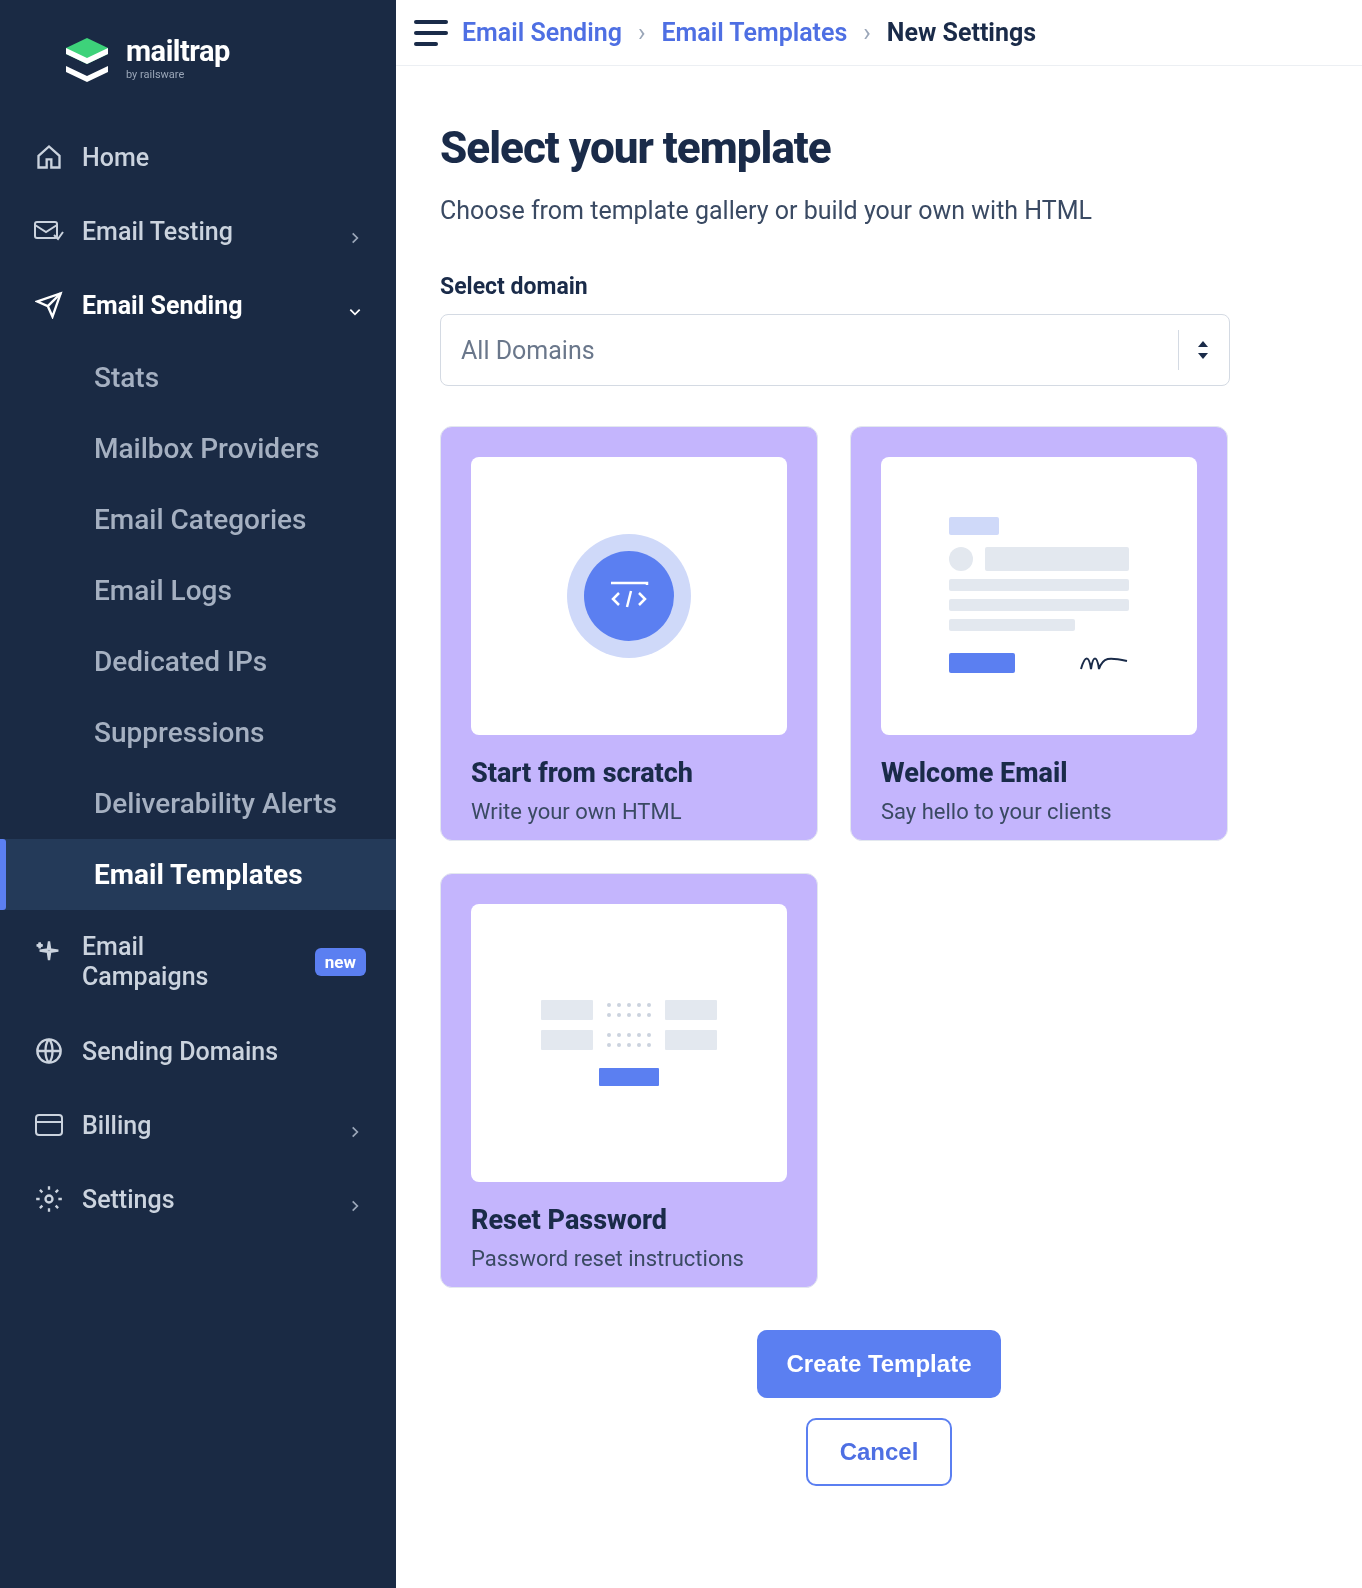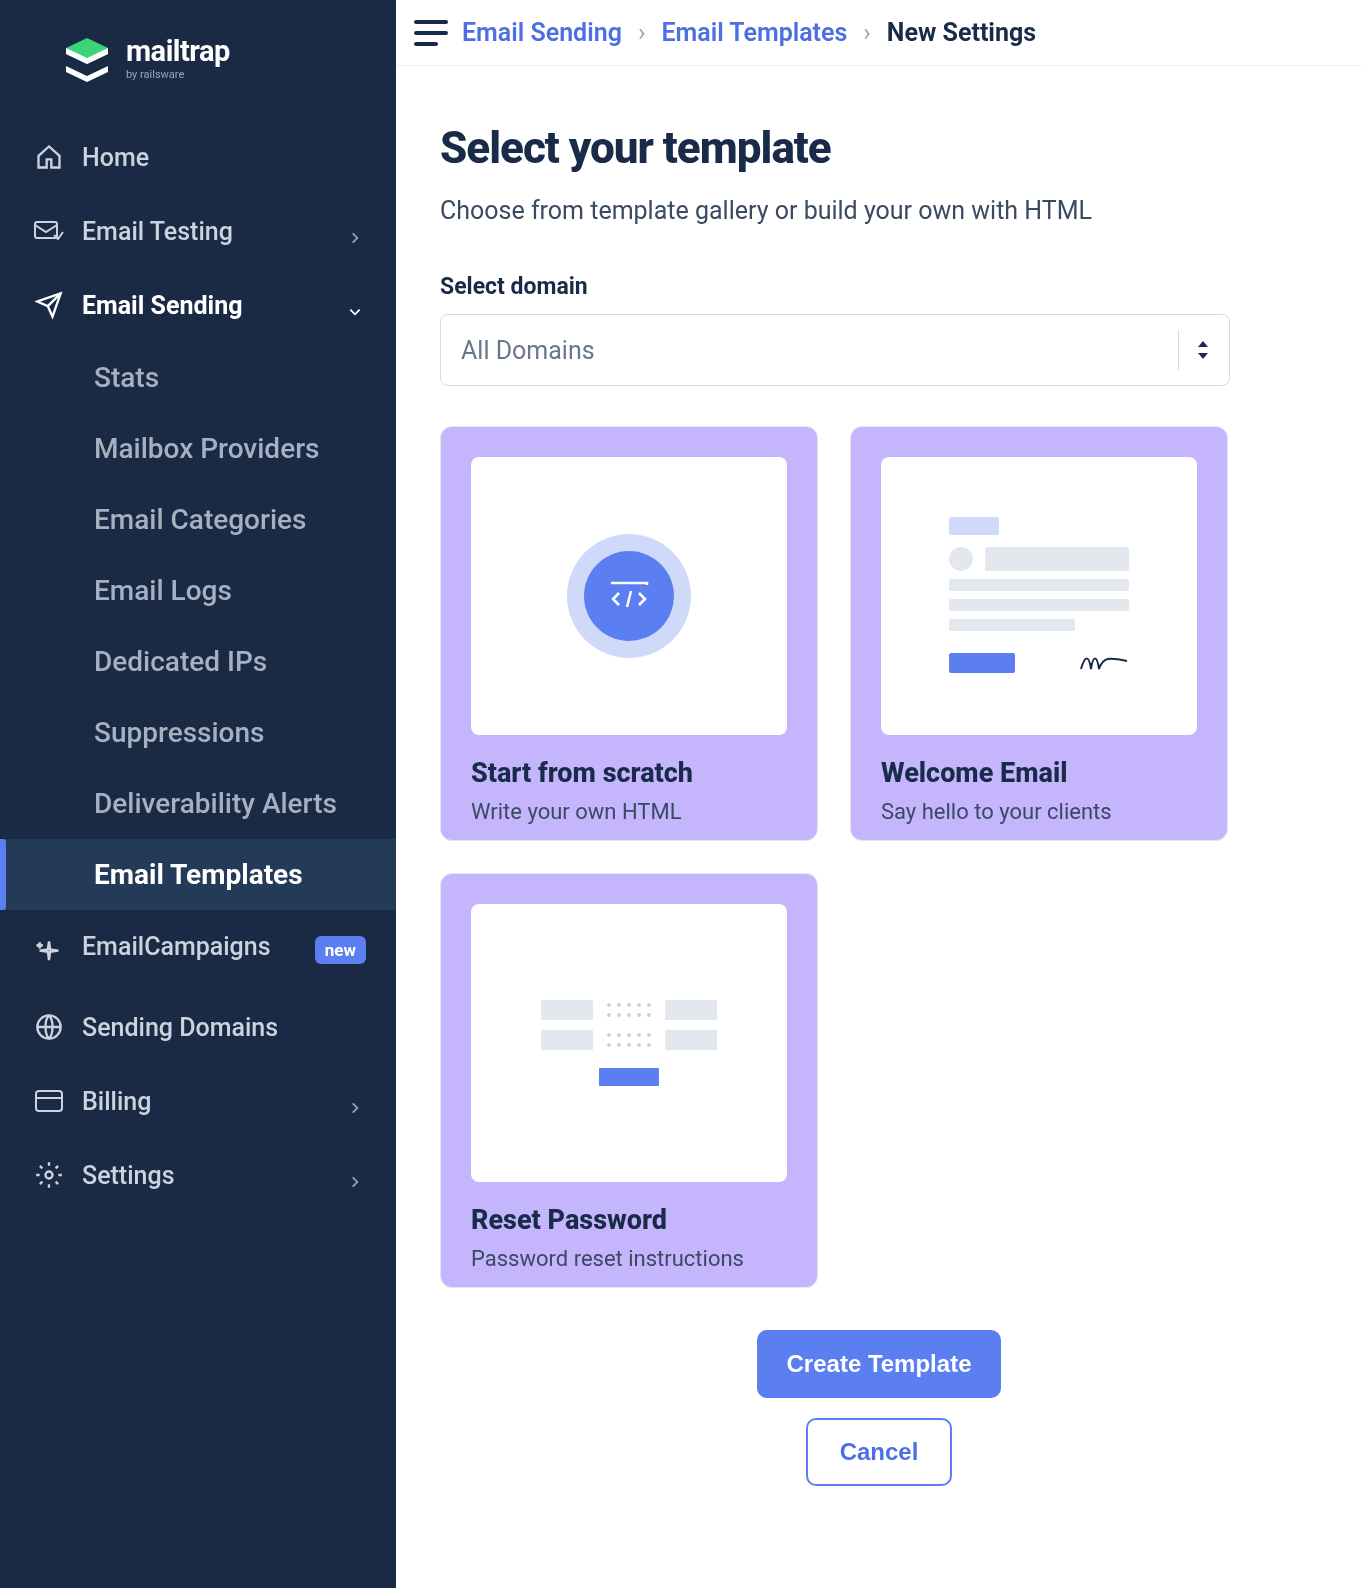--- a/index.html
+++ b/index.html
@@ -72,21 +72,21 @@
   .nav-sub-item.active::before {
     content: "";
     position: absolute;
     left: 0; top: 0; bottom: 0;
     width: 6px;
     background: #5b7ff1;
     border-radius: 0 3px 3px 0;
   }
 
   .nav-item.campaigns { align-items: flex-start; }
-  .nav-item.campaigns .label-wrap { display:flex; flex-direction:row; line-height:1.2; }
+  .nav-item.campaigns .label-wrap { display:flex; flex-direction:column; line-height:1.2; }
   .badge-new {
     margin-left: auto;
     background: #5b7ff1;
     color: #fff;
     font-size: 17px;
     font-weight: 700;
     border-radius: 6px;
     padding: 4px 10px;
     align-self: center;
   }

